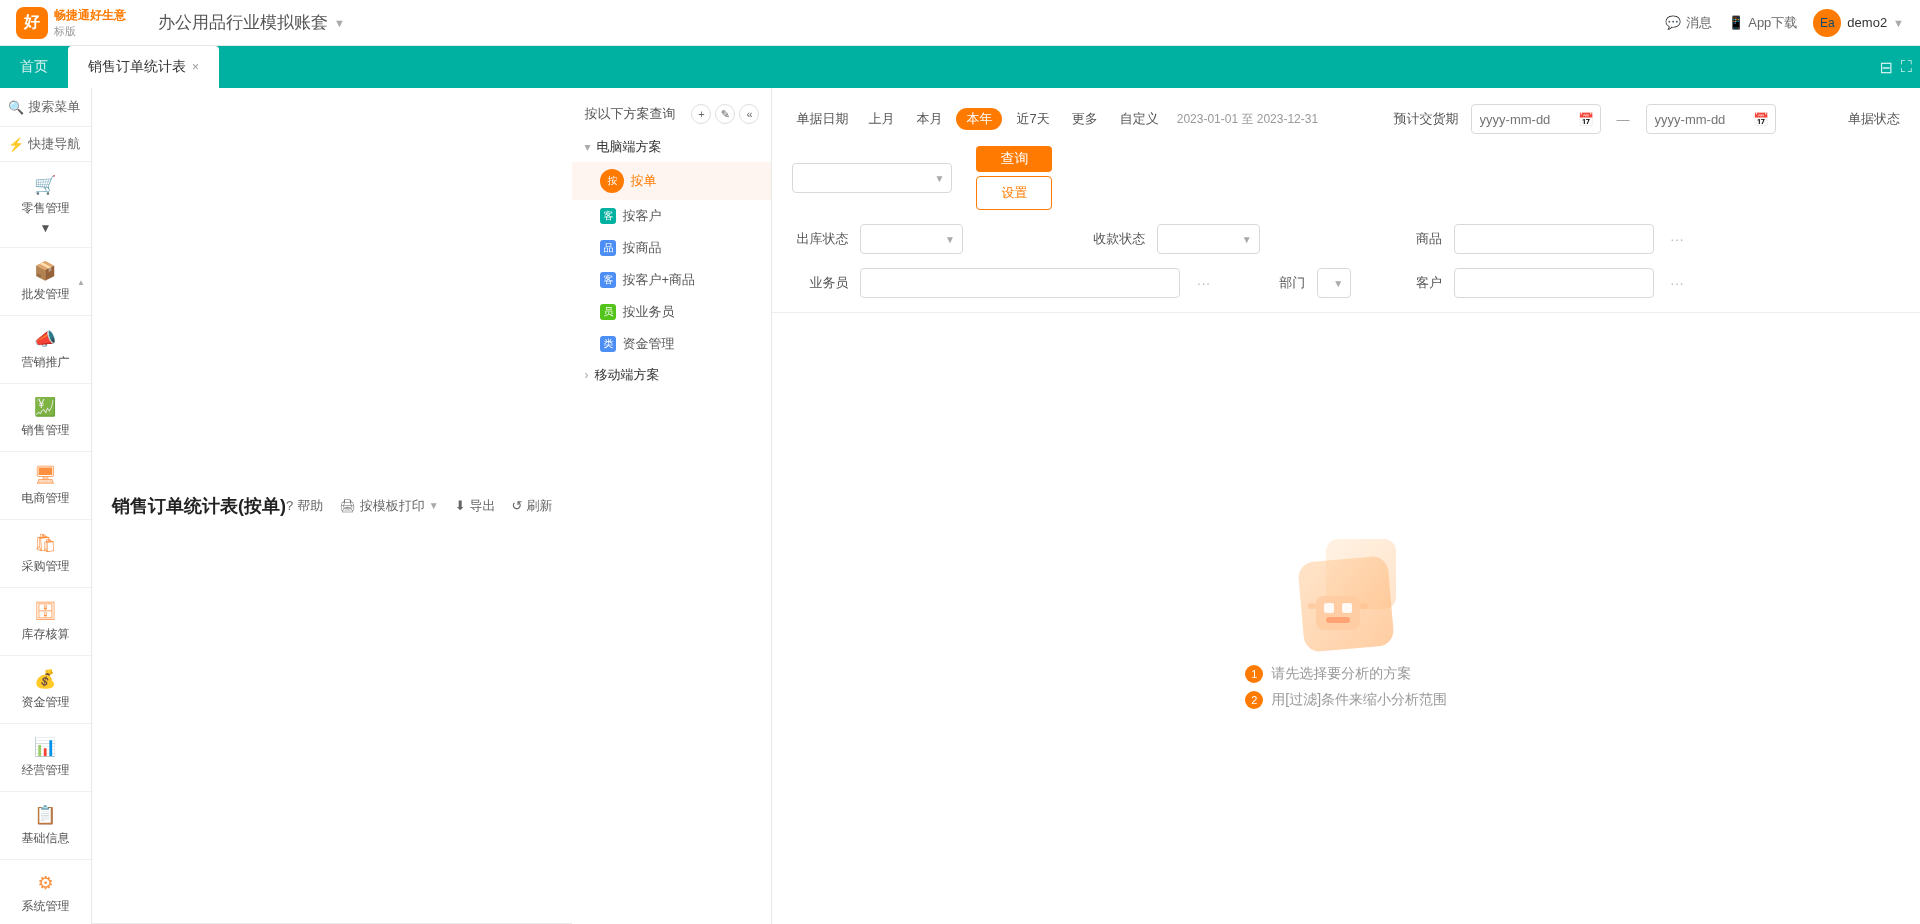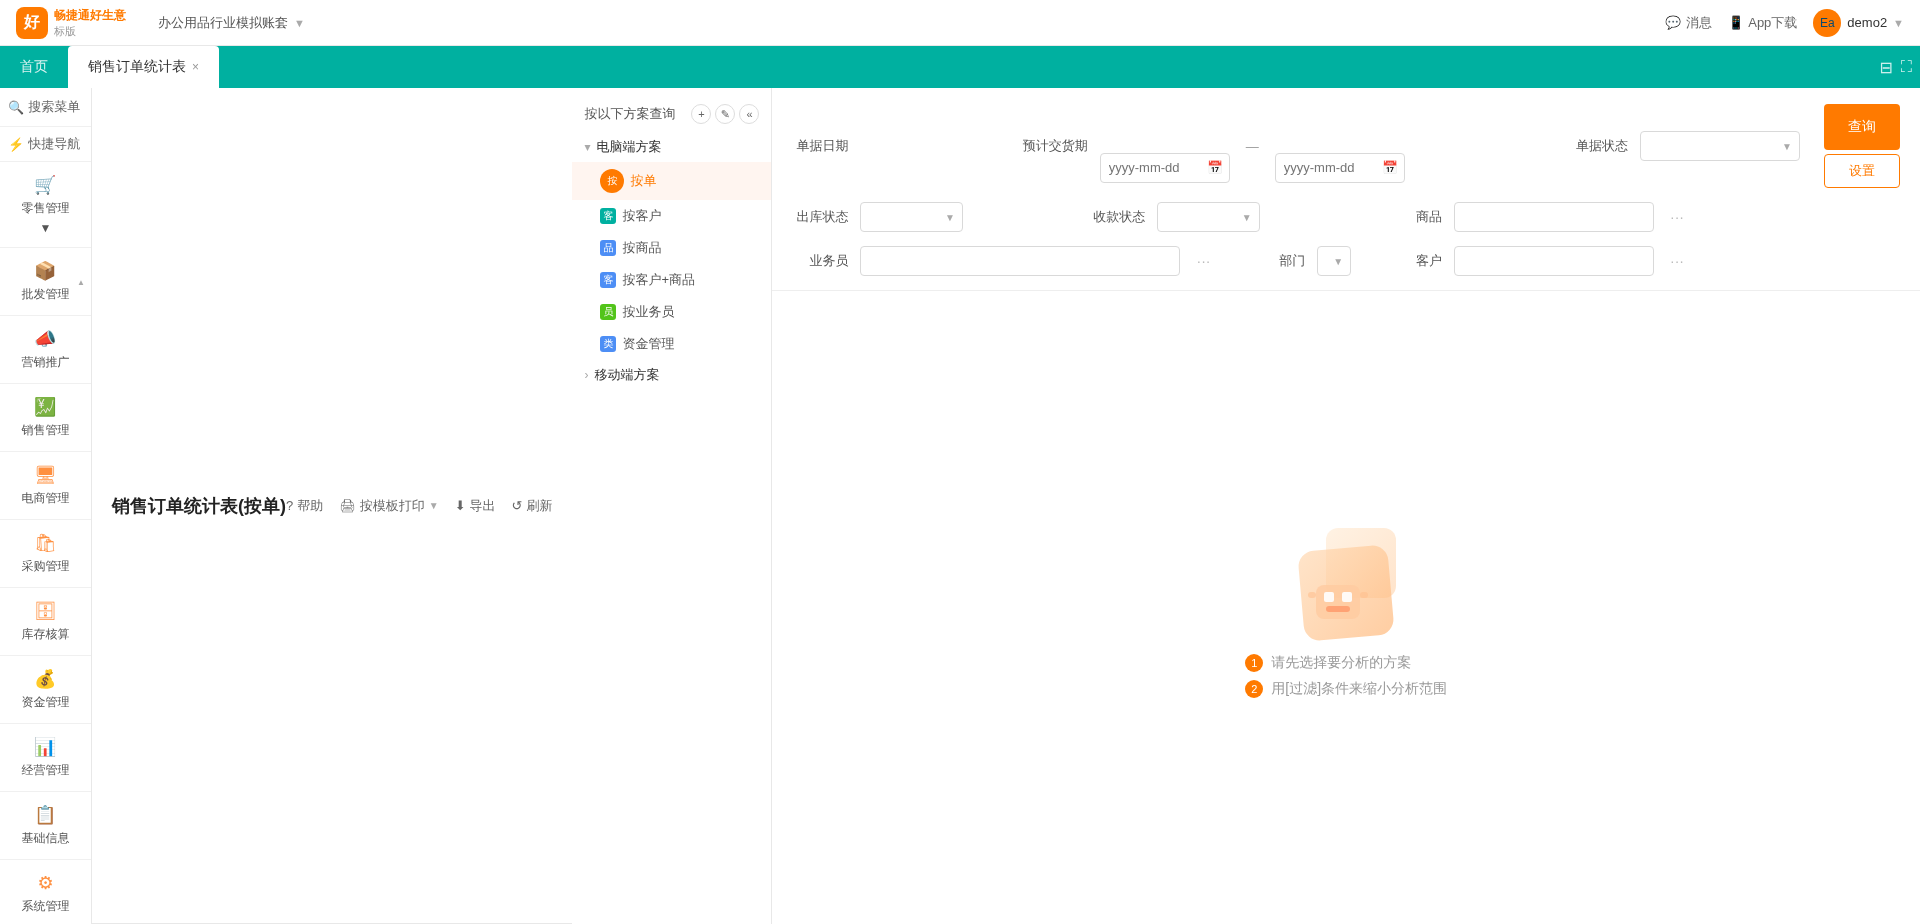--- a/index.html
+++ b/index.html
@@ -120,36 +120,36 @@
       padding: 0 8px; font-size: 13px; color: #333; outline: none; background: #fff;
     }
     .filter-select {
       height: 30px; border: 1px solid #d9d9d9; border-radius: 4px;
       padding: 0 24px 0 8px; font-size: 13px; color: #333; outline: none;
       background: #fff; appearance: none; cursor: pointer; min-width: 120px;
     }
     .filter-select-wrap { position: relative; display: inline-flex; }
     .filter-select-wrap::after { content: '▼'; position: absolute; right: 8px; top: 50%; transform: translateY(-50%); font-size: 10px; color: #aaa; pointer-events: none; }
     .date-sep { color: #999; padding: 0 4px; }
-    .date-input-wrap { position: relative; display: inline-flex; align-items: center; margin-top: 43px; }
+    .date-input-wrap { position: relative; display: inline-flex; align-items: center; }
     .date-input-wrap .cal-icon { position: absolute; right: 6px; color: #ff7a00; font-size: 13px; pointer-events: none; }
 
     .date-filter-btns { display: flex; align-items: center; gap: 6px; font-size: 13px; }
     .date-btn { padding: 3px 8px; border-radius: 3px; cursor: pointer; color: #555; }
     .date-btn.active { background: #ff7a00; color: #fff; border-radius: 12px; padding: 2px 10px; }
     .date-range-text { color: #999; font-size: 12px; margin-left: 4px; }
 
     .collapse-bar {
       display: flex; align-items: center; justify-content: center;
       padding: 8px 0; color: #ff7a00; font-size: 13px; cursor: pointer;
       background: #fafafa; border-top: 1px solid #f0f0f0;
     }
     .btn-query {
       background: #ff7a00; color: #fff; border: none;
-      border-radius: 4px; padding: 0 24px; height: 46px;
+      border-radius: 4px; padding: 0 24px; height: 26px;
       font-size: 14px; cursor: pointer;
     }
     .btn-settings {
       background: #fff; color: #ff7a00; border: 1px solid #ff7a00;
       border-radius: 4px; padding: 0 16px; height: 34px;
       font-size: 13px; cursor: pointer;
     }
 
     
     .empty-area {
@@ -196,21 +196,21 @@
 
 <div class="top-bar">
   <div class="logo-area">
     <div class="logo-icon">好</div>
     <div>
       <div style="font-size:12px;font-weight:600;color:#ff7a00;">畅捷通好生意</div>
       <div style="font-size:11px;color:#999;">标版</div>
     </div>
   </div>
   <div style="display:flex;align-items:center;gap:6px;flex:1;margin-left:20px;">
-    <span style="color:#555;font-size:13px;">办公用品行业模拟账套</span>
+    <span style="color:#555;font-size:17px;">办公用品行业模拟账套</span>
     <span style="color:#aaa;font-size:11px;">▼</span>
   </div>
   <div class="top-right">
     <div class="top-btn">
       <span>💬</span>
       <span>消息</span>
     </div>
     <div class="top-btn">
       <span>📱</span>
       <span>App下载</span>
@@ -374,20 +374,29 @@
           <span>移动端方案</span>
         </div>
       </div>
 
       <div class="content-right">
 
         <div class="query-panel">
 
           <div class="filter-row">
             <span class="filter-label">单据日期</span>
+            <div class="date-filter-btns">
+              <span class="date-btn">上月</span>
+              <span class="date-btn">本月</span>
+              <span class="date-btn active">本年</span>
+              <span class="date-btn">近7天</span>
+              <span class="date-btn">更多</span>
+              <span class="date-btn">自定义</span>
+              <span class="date-range-text">2023-01-01 至 2023-12-31</span>
+            </div>
             <div style="flex:1"></div>
 
             <span class="filter-label" style="min-width:72px;">预计交货期</span>
             <div class="date-input-wrap">
               <input class="filter-input" style="width: 130px; padding-right: 28px;" placeholder="yyyy-mm-dd">
               <span class="cal-icon">📅</span>
             </div>
             <span class="date-sep">—</span>
             <div class="date-input-wrap">
               <input class="filter-input" style="width: 130px; padding-right: 28px;" placeholder="yyyy-mm-dd">

